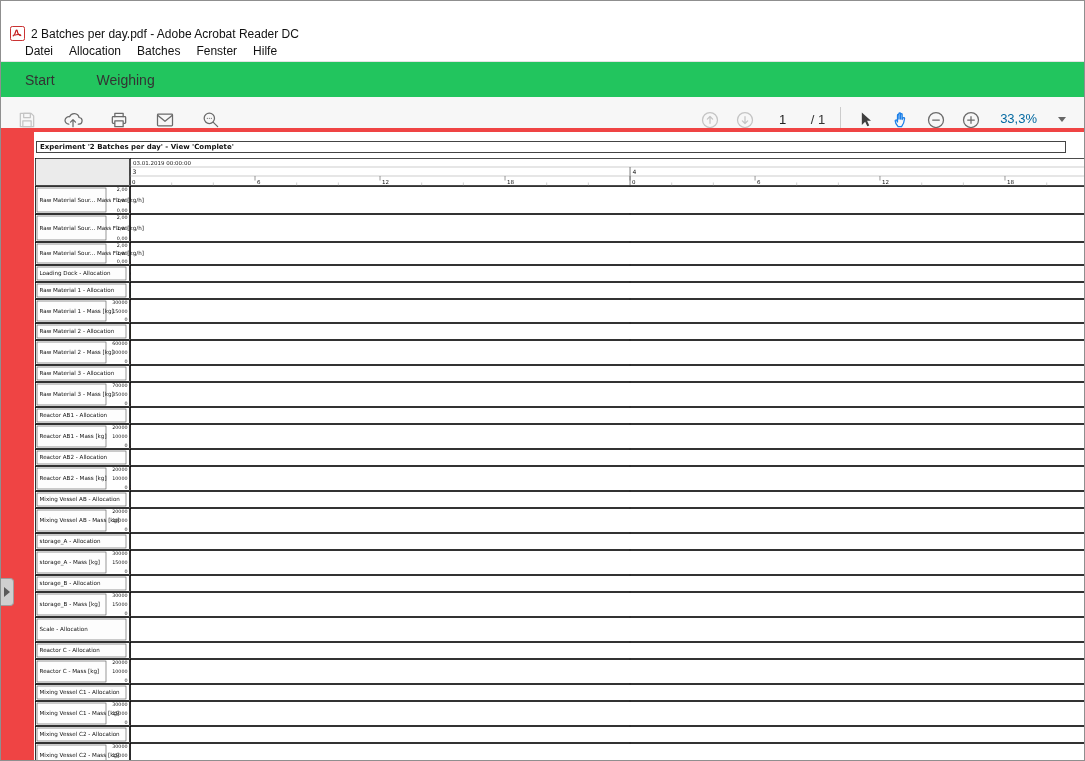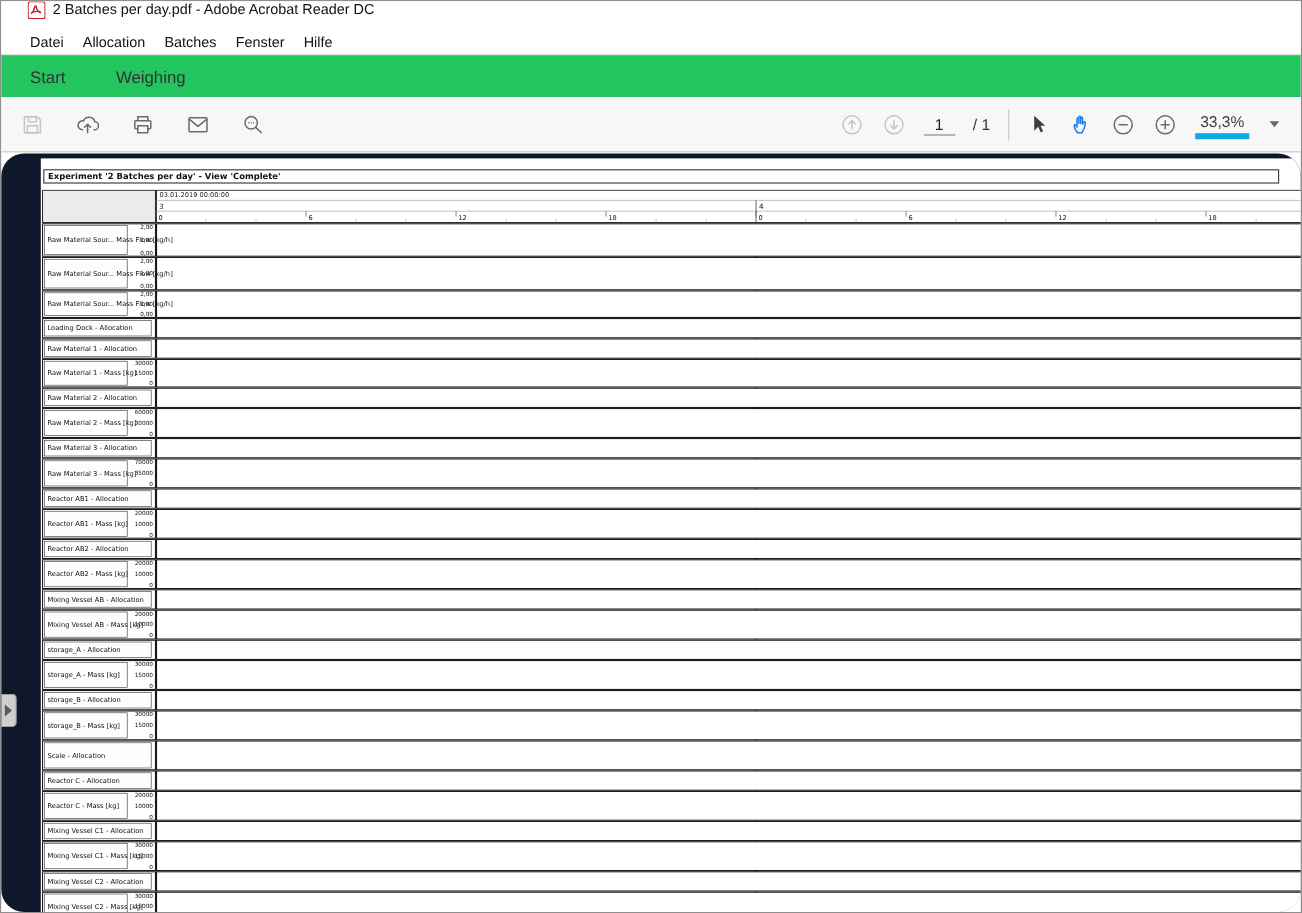--- a/index.html
+++ b/index.html
@@ -1,44 +1,44 @@
 <!DOCTYPE html>
 <html><head>
 <meta charset="utf-8">
 <style>
   html,body{margin:0;padding:0;background:#fff;}
   *{box-sizing:border-box;}
   .window{position:relative;width:1085px;height:761px;border:1px solid #8f8f8f;background:#fff;
     font-family:"Liberation Sans","DejaVu Sans",sans-serif;overflow:hidden;}
   
-  .titlebar{height:24px;display:flex;align-items:flex-start;padding-left:22px;background:#fff;}
+  .titlebar{height:24px;display:flex;align-items:flex-end;padding-left:9px;background:#fff;margin-top:16px;}
   .titlebar .title{font-size:12px;color:#111;margin-left:6px;}
   
   .menubar{height:20px;display:flex;align-items:center;background:#fff;padding-left:16px;}
   .menu-item{font-size:12px;color:#111;padding:2px 8px;cursor:default;}
   
   .tabbar{height:36px;background:#22c55e;display:flex;align-items:stretch;border-top:1px solid #e3e3e3;}
   .tab{display:flex;align-items:center;font-size:14px;color:#333;padding:0 18px;}
   .tab.plain{margin-left:6px;}
   .tab.doc{margin-left:28px;background:#f7f7f7;border-left:1px solid #d9d9d9;border-right:1px solid #d9d9d9;min-width:170px;}
   .closex{margin-left:14px;color:#555;font-size:13px;cursor:default;}
   
   .toolbar{height:46px;background:#f7f7f7;border-bottom:1px solid #c9c9c9;display:flex;align-items:center;}
   .tgroup-left{display:flex;align-items:center;gap:26px;padding-left:16px;}
   .tgroup-right{display:flex;align-items:center;gap:15px;margin-left:auto;padding-right:18px;}
   .ticon{width:20px;height:20px;stroke:#6a6a6a;fill:none;stroke-width:1.5;stroke-linejoin:round;stroke-linecap:round;}
   .ticon.dis{stroke:#c4c4c4;}
   .pageinput{width:26px;border:none;border-bottom:1px solid #8a8a8a;background:transparent;text-align:center;
     font-size:13px;font-family:"Liberation Sans",sans-serif;color:#222;}
   .pagetotal{font-size:13px;color:#333;}
   .tsep{width:1px;height:26px;background:#cccccc;}
-  .zoomlabel{font-size:13px;color:#404040;border-bottom:5px solid #0ea5e9;padding:2px 4px;}
+  .zoomlabel{font-size:13px;color:#0369a1;border-bottom:2px solid #0ea5e9;padding:2px 4px;}
   .caret{width:0;height:0;border-left:4px solid transparent;border-right:4px solid transparent;border-top:5px solid #666;margin-left:2px;}
   
-  .docarea{position:absolute;left:0;top:127px;right:0;bottom:0;background:#0f172a;overflow:hidden;border-radius:19px;}
+  .docarea{position:absolute;left:0;top:127px;right:0;bottom:0;background:#ef4444;overflow:hidden;}
   .navhandle{position:absolute;left:0;top:450px;width:13px;height:28px;background:#cfcfcf;border:1px solid #9e9e9e;border-left:none;border-radius:0 4px 4px 0;display:flex;align-items:center;justify-content:center;}
   .tri{width:0;height:0;border-top:5px solid transparent;border-bottom:5px solid transparent;border-left:6px solid #5a5a5a;}
   .page{position:absolute;left:33px;top:4px;width:1052px;height:640px;background:#fff;overflow:hidden;}
   .pdfheader{margin:9px 6px 4px 2px;border:1px solid #444;font-size:7px;font-weight:bold;color:#111;
     padding:1px 3px;width:1030px;font-family:"DejaVu Sans",sans-serif;}
   #gantt-host{margin-left:1px;margin-top:5px;}
   svg text{font-family:"DejaVu Sans",sans-serif;}
 </style>
 </head>
 <body>

